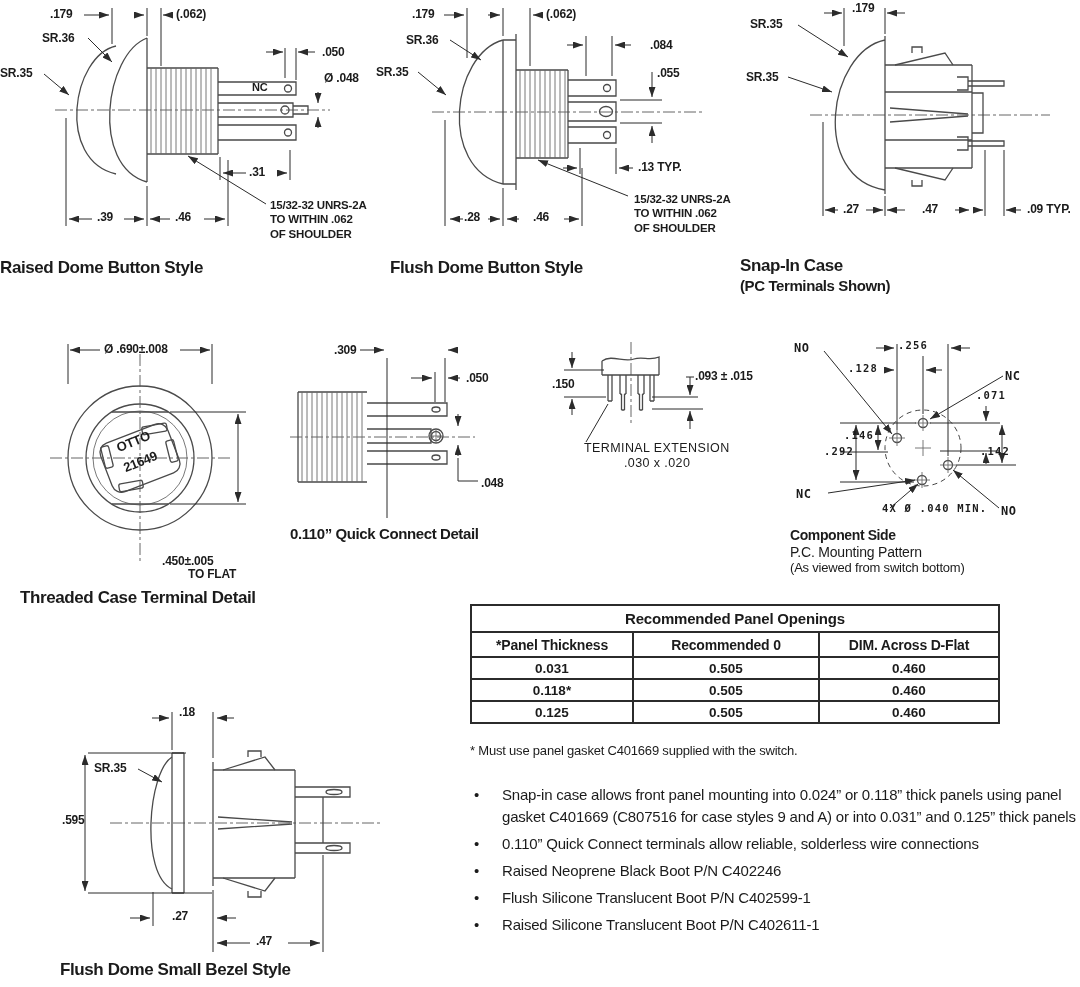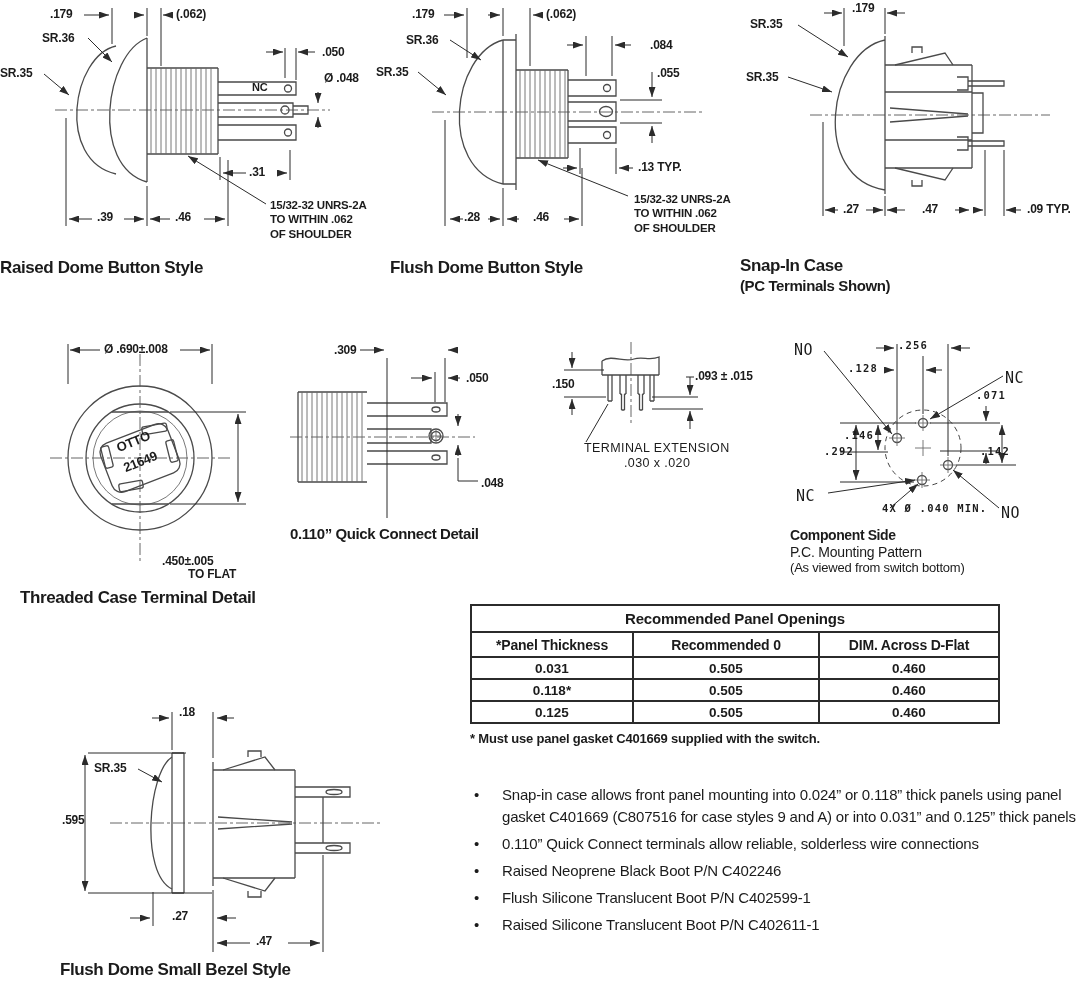--- a/index.html
+++ b/index.html
@@ -7,22 +7,22 @@
   body{position:relative;background:#fff;color:#1b1b1b;overflow:hidden;
        font-family:"Liberation Sans",sans-serif;}
   .diag{position:absolute}
   .diag svg{display:block;position:absolute;left:0;top:0}
   .lbl{position:absolute;font-size:12px;font-weight:bold;letter-spacing:-0.2px;
        line-height:1.25;white-space:pre-line;color:#1b1b1b}
   .lbl.light{font-weight:normal;letter-spacing:0.4px;font-size:12.5px}
   .lbl.small{font-size:11px}
   .lbl.mono{font-family:"DejaVu Sans Mono",monospace;font-size:10.5px;
             letter-spacing:1.2px;font-weight:bold}
-  .lbl.mono-lg{font-family:"DejaVu Sans Mono",monospace;font-size:15px;
-            letter-spacing:0.5px;font-weight:normal}
+  .lbl.mono-lg{font-family:"DejaVu Sans Mono",monospace;font-size:12px;
+            letter-spacing:0.5px;font-weight:bold}
   .lbl.rot{transform:rotate(-22deg);font-size:13px}
   .note{position:absolute;font-size:11.5px;font-weight:bold;line-height:1.25;
         letter-spacing:-0.2px;white-space:pre-line}
   .cap{position:absolute;font-weight:bold;font-size:17px;letter-spacing:-0.4px;
        white-space:nowrap}
   .cap.md{font-size:15px}
   .cap.sm{font-size:14px}
   .cap.plain{font-weight:normal;letter-spacing:-0.2px}
   .obj{stroke:#4a4a4a;stroke-width:1.3;fill:none}
   .thin{stroke:#6a6a6a;stroke-width:0.9;fill:none}
@@ -30,21 +30,21 @@
   .cl{stroke:#555;stroke-width:0.9;fill:none;stroke-dasharray:12 3 3 3}
   .dash{stroke:#444;stroke-width:1;fill:none;stroke-dasharray:5 4}
   
   .panel-table{position:absolute;left:470px;top:604px;width:478px}
   .panel-table table{border-collapse:collapse;width:528px;table-layout:fixed}
   .panel-table th,.panel-table td{border:2px solid #2b2b2b;text-align:center;
       font-weight:bold;padding:0}
   .panel-table .t-title{font-size:15px;height:27px}
   .panel-table th{font-size:14px;height:25px;letter-spacing:-0.2px}
   .panel-table td{font-size:13.5px;height:22px}
-  .footnote{margin-top:7px;font-size:13px;font-weight:bold;letter-spacing:-0.2px}
+  .footnote{margin-top:19px;font-size:13px;font-weight:normal;letter-spacing:-0.2px}
   
   .bullets{position:absolute;left:470px;top:784px;width:606px;list-style:none}
   .bullets li{position:relative;padding-left:32px;font-size:15px;font-weight:normal;
       letter-spacing:-0.2px;line-height:22px;margin-bottom:5px}
   .bullets li::before{content:"•";position:absolute;left:4px;top:0}
 </style>
 </head>
 <body>
 
 <svg width="0" height="0" style="position:absolute">

